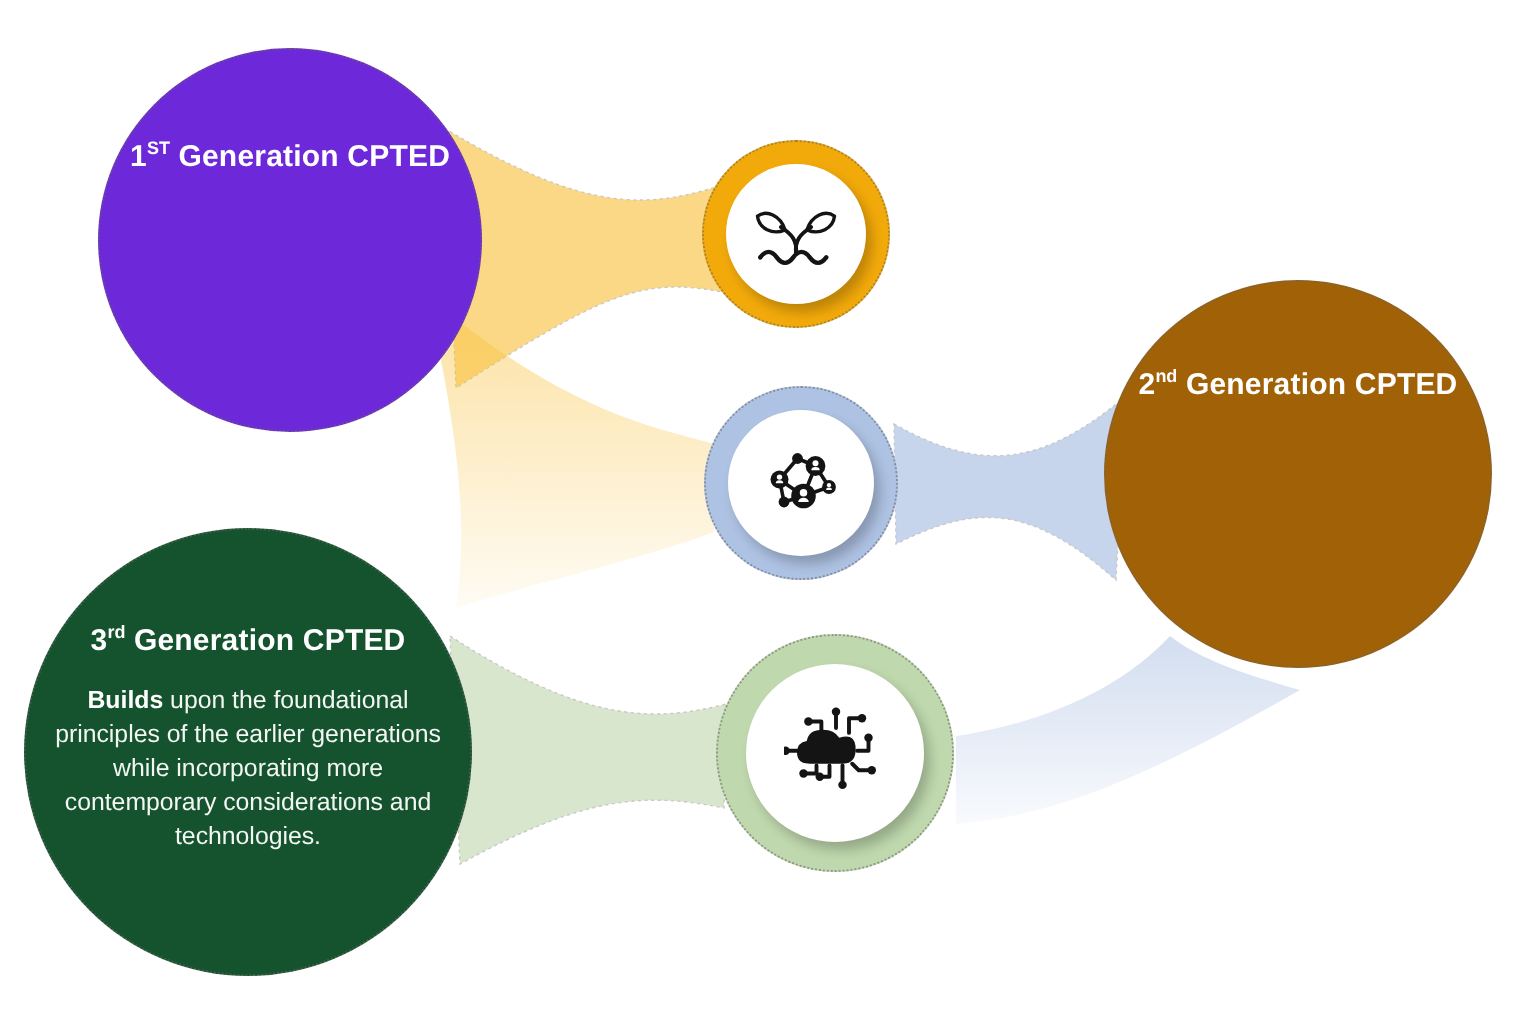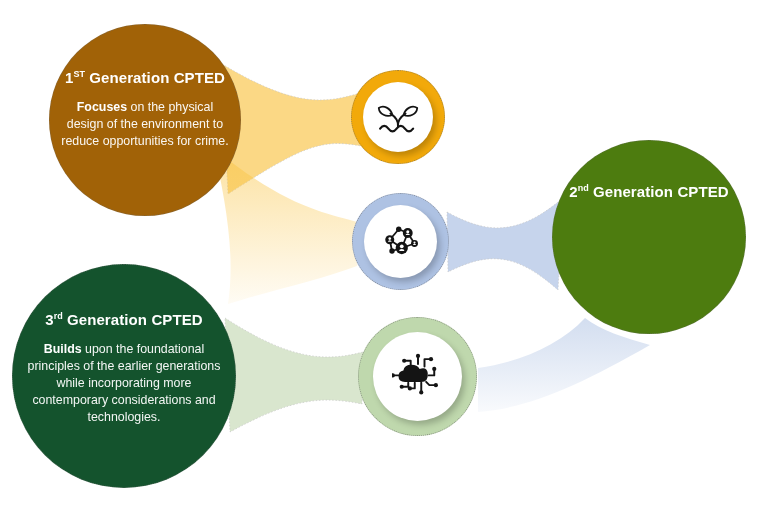--- a/index.html
+++ b/index.html
@@ -13,24 +13,24 @@
     border:1px dotted rgba(100,100,100,0.55);
     box-sizing:border-box;color:#ffffff;text-align:center;
   }
   .gen-circle .title{font-weight:bold;font-size:15px;letter-spacing:.1px;}
   .gen-circle .title sup{font-size:9px;font-weight:bold;vertical-align:6px;letter-spacing:0;}
   .gen-circle .body{
     font-size:12.4px;line-height:1.38;color:rgba(255,255,255,0.95);
     margin:13px auto 0 auto;
   }
   .gen-circle .body b{font-weight:bold;color:#ffffff;}
-  #gen1{left:49px;top:24px;width:192px;height:192px;background:#a16207;}
+  #gen1{left:49px;top:24px;width:192px;height:192px;background:#6d28d9;}
   #gen1 .title{margin-top:44px;}
   #gen1 .body{width:176px;}
-  #gen2{left:552px;top:140px;width:194px;height:194px;background:#4d7c0f;}
+  #gen2{left:552px;top:140px;width:194px;height:194px;background:#a16207;}
   #gen2 .title{margin-top:42px;}
   #gen2 .body{width:182px;}
   #gen3{left:12px;top:264px;width:224px;height:224px;background:#14532d;}
   #gen3 .title{margin-top:46px;}
   #gen3 .body{width:206px;text-align:center;}
   .icon-badge{
     position:absolute;border-radius:50%;
     border:1px dotted rgba(100,100,100,0.55);box-sizing:border-box;
     display:flex;align-items:center;justify-content:center;
   }
@@ -70,21 +70,20 @@
 
     <path d="M 447,212 C 490,236 520,234 563,198 L 558,290 C 515,252 488,252 448,272 Z" fill="#C6D4EC" stroke="#c8c8c8" stroke-width="0.7" stroke-dasharray="1.5 1.8"></path>
 
     <path d="M 585,318 C 560,345 520,362 478,368 L 478,412 C 530,408 580,385 650,345 C 625,338 600,330 585,318 Z" fill="url(#fadeBlue)"></path>
 
     <path d="M 225,318 C 290,360 325,362 363,352 L 362,404 C 322,396 292,398 230,432 Z" fill="#D9E6CE" stroke="#c8c8c8" stroke-width="0.7" stroke-dasharray="1.5 1.8"></path>
   </svg>
 
   <div class="gen-circle" id="gen1">
     <div class="title"><span>1</span><sup>ST</sup><span> Generation CPTED</span></div>
-    <div class="body"><b>Focuses</b><span> on the physical design of the environment to reduce opportunities for crime.</span></div>
   </div>
 
   <div class="gen-circle" id="gen2">
     <div class="title"><span>2</span><sup>nd</sup><span> Generation CPTED</span></div>
   </div>
 
   <div class="gen-circle" id="gen3">
     <div class="title"><span>3</span><sup>rd</sup><span> Generation CPTED</span></div>
     <div class="body"><b>Builds</b><span> upon the foundational principles of the earlier generations while incorporating more contemporary considerations and technologies.</span></div>
   </div>

